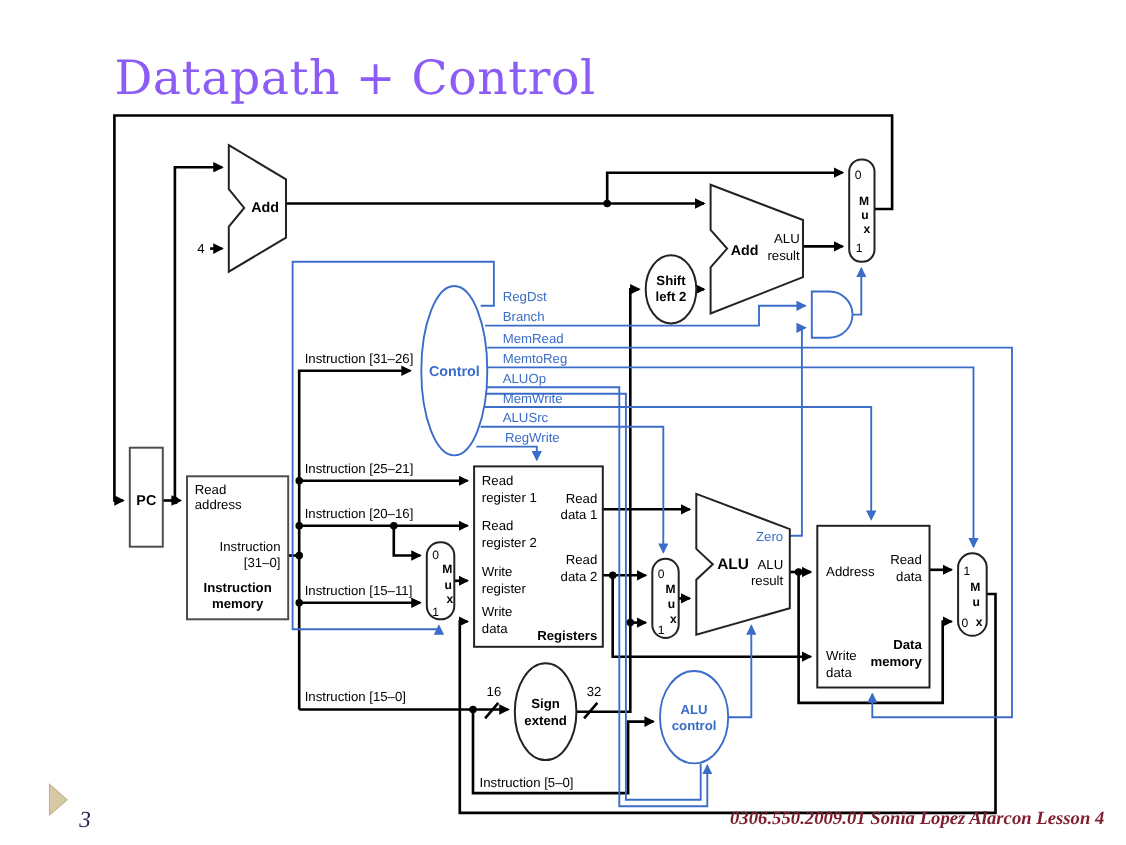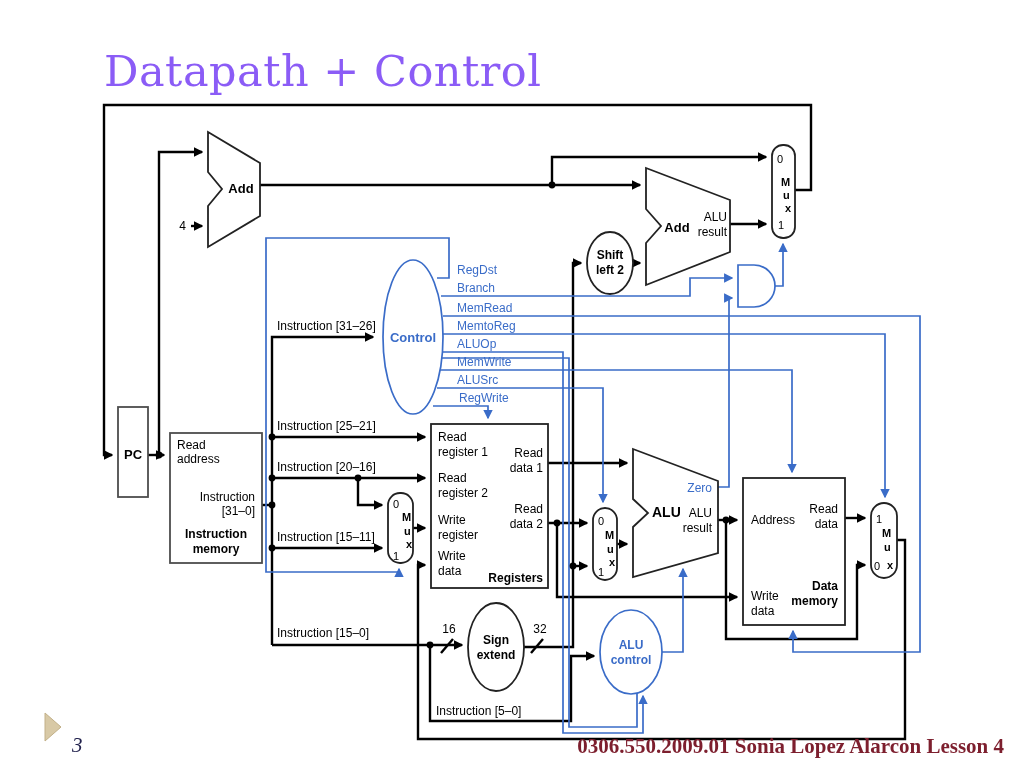--- a/index.html
+++ b/index.html
@@ -4,21 +4,21 @@
 <style>
   html,body{margin:0;padding:0;background:#fff;}
   #slide{position:relative;width:1024px;height:768px;background:#ffffff;overflow:hidden;
          font-family:"Liberation Sans",sans-serif;}
   #title{position:absolute;left:60px;top:46px;font-family:"DejaVu Serif",serif;
          font-size:43px;color:#8b5cf6;letter-spacing:.5px;margin-left:44px;}
   #diagram{position:absolute;left:0;top:0;}
   #pageno{position:absolute;left:72px;top:733px;font-family:"Liberation Serif",serif;
           font-style:italic;font-size:21px;color:#23234e;}
   #footer{position:absolute;right:20px;top:734px;font-family:"Liberation Serif",serif;
-          font-weight:bold;font-size:21px;color:#7d1f2e;}
+          font-style:italic;font-weight:bold;font-size:17px;color:#7d1f2e;}
   svg text{font-family:"Liberation Sans",sans-serif;fill:#000;font-size:12px;}
   svg .b{font-weight:bold;}
   svg .f13{font-size:13px;} svg .f14{font-size:14px;} svg .f11{font-size:11px;}
   svg .blu{fill:#3a6cc8;}
   svg .mid{text-anchor:middle;} svg .end{text-anchor:end;}
   .wire{fill:none;stroke:#000;stroke-width:2.4;}
   .cwire{fill:none;stroke:#3a6cc8;stroke-width:1.7;}
   .shape{fill:#fff;stroke:#222;stroke-width:1.8;}
   .gbox{fill:#fff;stroke:#4d4d4d;stroke-width:1.8;}
   .bshape{fill:#fff;stroke:#3a6cc8;stroke-width:1.7;}

